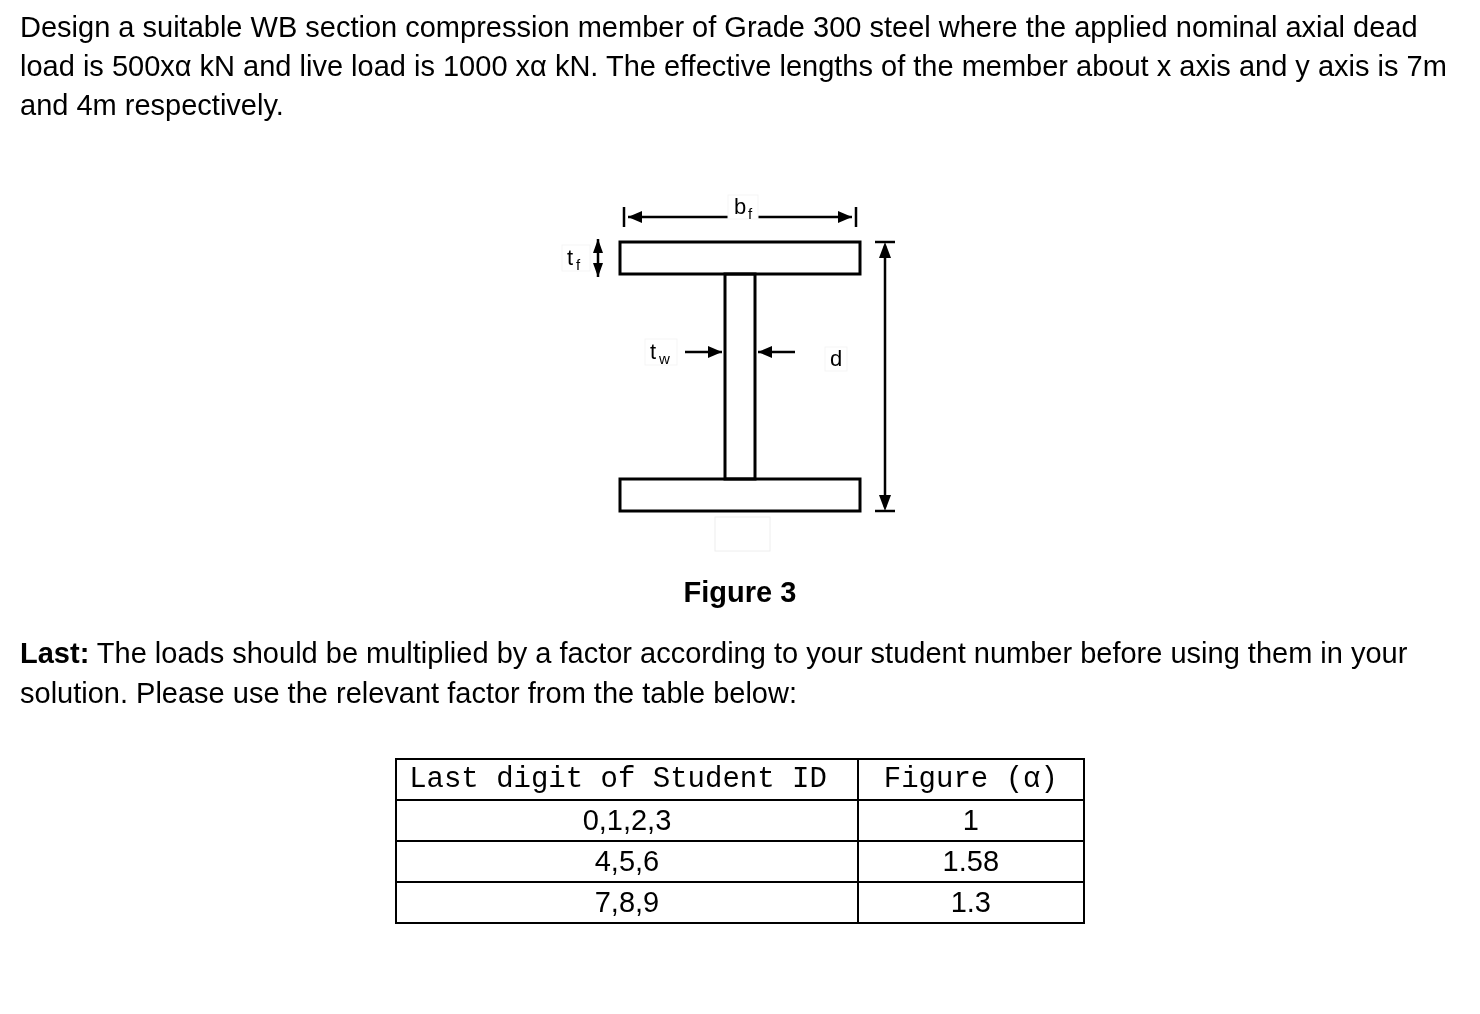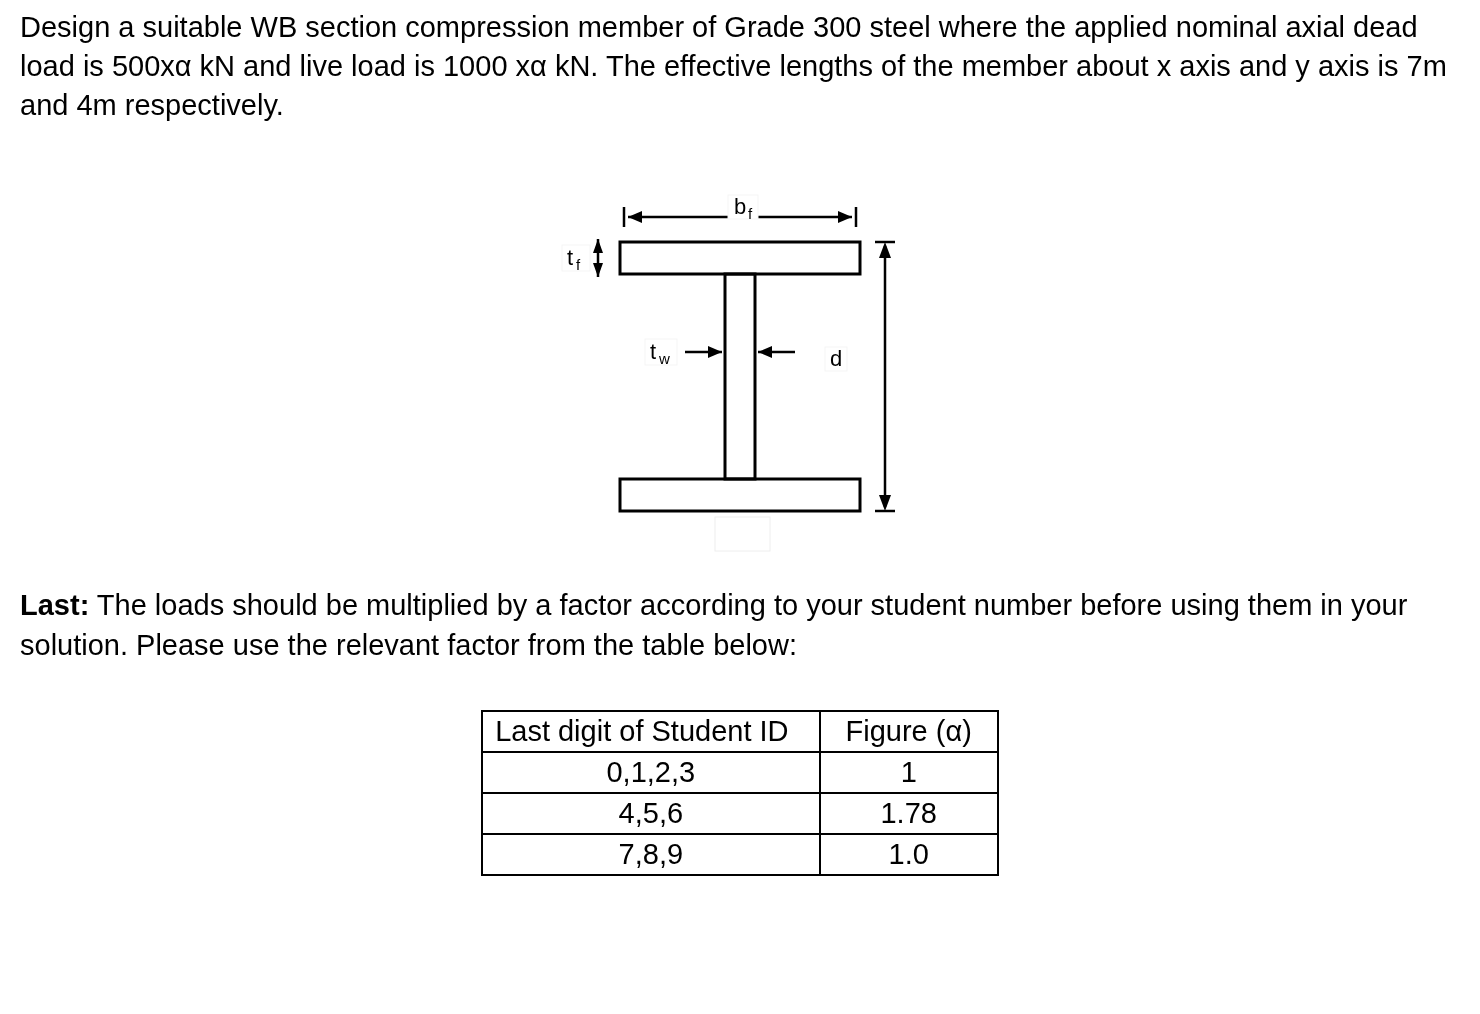--- a/index.html
+++ b/index.html
@@ -46,20 +46,21 @@
       font-size: 29px;
     }
     .factor-table td, .factor-table th {
       border: 2px solid #000;
       padding: 3px 51px;
       text-align: center;
       font-weight: normal;
     }
     .factor-table th {
       padding: 3px 25px;
+      font-family: Liberation Mono, monospace;
     }
     .factor-table th:first-child {
       text-align: left;
       padding-left: 12px;
       padding-right: 30px;
     }
   </style>
 </head>
 <body>
 
@@ -108,40 +109,41 @@
     <polygon points="395,324 389,308 401,308" fill="#000"></polygon>
 
     <line x1="385" y1="55" x2="405" y2="55" stroke="#000" stroke-width="2.5"></line>
     <line x1="385" y1="324" x2="405" y2="324" stroke="#000" stroke-width="2.5"></line>
 
     <rect x="335" y="160" width="22" height="24" fill="#fff" stroke="#f5f5f5" stroke-width="1"></rect>
     <text x="340" y="179" font-size="22" font-family="Arial">d</text>
 
     <rect x="225" y="330" width="55" height="34" fill="#fff" stroke="#eeeeee" stroke-width="1"></rect>
   </svg>
+  <div class="figure-caption">Figure 3</div>
 </div>
 
 <div class="note-text">
   <span class="note-label">Last:</span><span> The loads should be multiplied by a factor according to your student number before using them in your solution. Please use the relevant factor from the table below:</span>
 </div>
 
 <table class="factor-table">
   <thead>
     <tr>
       <th>Last digit of Student ID</th>
       <th>Figure (α)</th>
     </tr>
   </thead>
   <tbody>
     <tr>
       <td>0,1,2,3</td>
       <td>1</td>
     </tr>
     <tr>
       <td>4,5,6</td>
-      <td>1.78</td>
+      <td>1.58</td>
     </tr>
     <tr>
       <td>7,8,9</td>
-      <td>1.0</td>
+      <td>1.3</td>
     </tr>
   </tbody>
 </table>
 
 </body></html>

